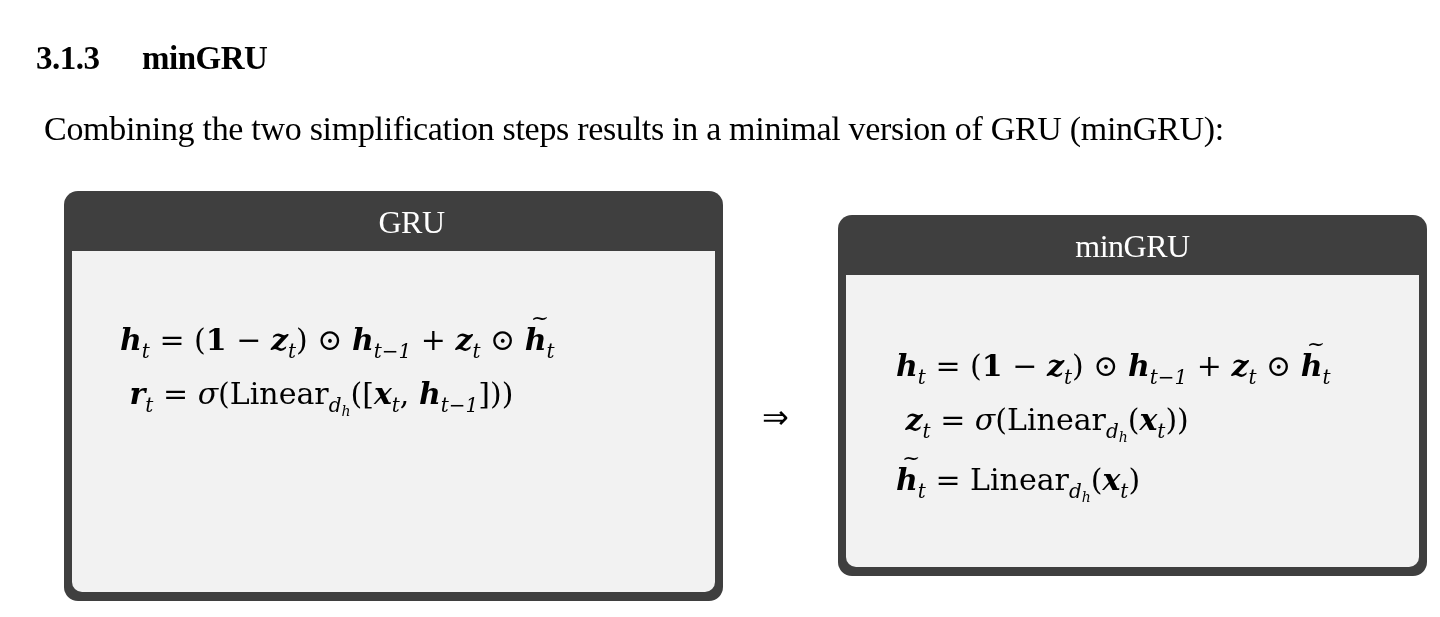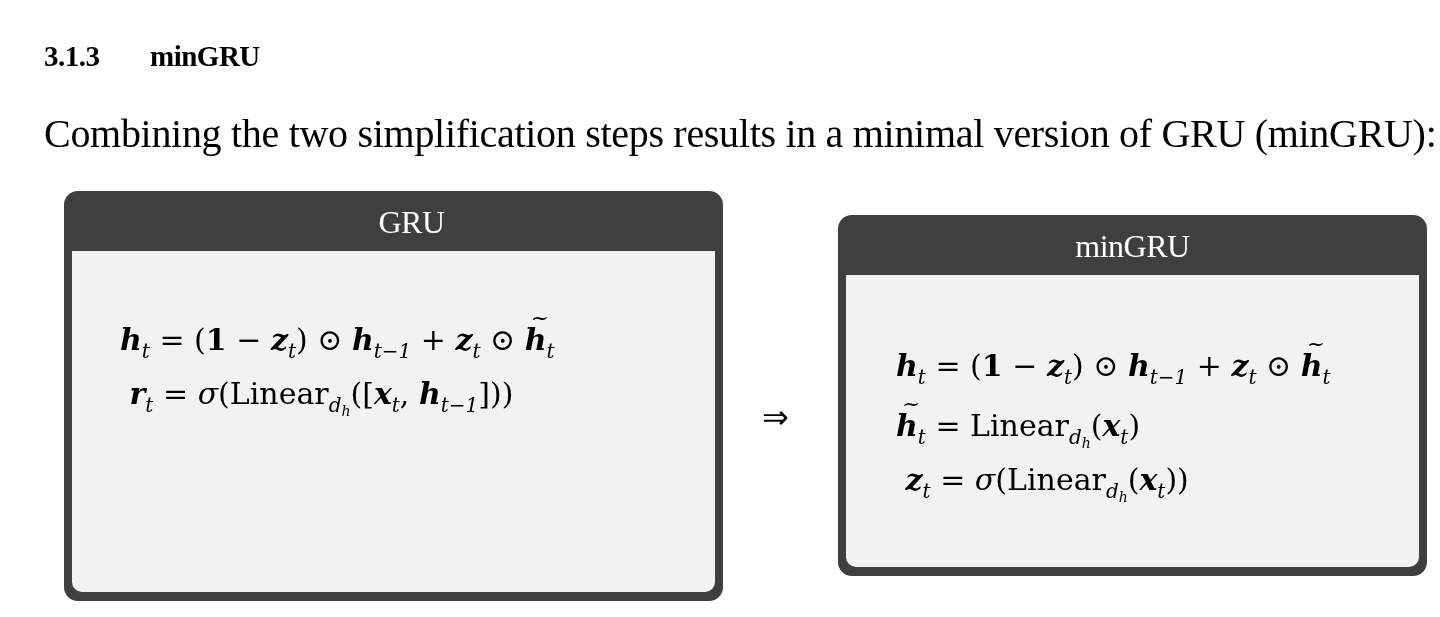--- a/index.html
+++ b/index.html
@@ -1,20 +1,20 @@
 <!DOCTYPE html>
 <html><head>
 <meta charset="utf-8">
 <style>
   html, body { margin:0; padding:0; background:#ffffff; }
   body { width:1440px; height:617px; position:relative; overflow:hidden; color:#000;
          font-family:"Liberation Serif","DejaVu Serif",serif; }
-  .heading { position:absolute; left:44px; top:40px; font-size:29px; font-weight:bold; letter-spacing:-0.5px; }
+  .heading { position:absolute; left:36px; top:40px; font-size:33px; font-weight:bold; letter-spacing:-0.5px; }
   .heading .num { display:inline-block; width:106px; }
-  .para { position:absolute; left:44px; top:110px; font-size:40px; letter-spacing:-0.3px; }
+  .para { position:absolute; left:44px; top:110px; font-size:34px; letter-spacing:-0.3px; }
   .box { position:absolute; background:#3f3f3f; border-radius:14px; box-sizing:border-box; }
   .box .title { color:#fff; text-align:center; font-size:32px; letter-spacing:-0.5px; }
   .box .inner { position:absolute; background:#f2f2f2; border-radius:0 0 10px 10px; }
   .box.gru { left:64px; top:191px; width:659px; height:410px;padding-left:36px; }
   .box.gru .title { height:60px; line-height:62px; }
   .box.gru .inner { left:8px; right:8px; top:60px; bottom:9px; }
   .box.min { left:838px; top:215px; width:589px; height:361px; }
   .box.min .title { height:60px; line-height:62px; }
   .box.min .inner { left:8px; right:8px; top:60px; bottom:9px; }
   .eqs { position:absolute; font-family:"DejaVu Serif","Liberation Serif",serif; font-size:30px; line-height:54px; }
@@ -49,17 +49,17 @@
   </div>
 </div>
 
 <div class="arrow">⇒</div>
 
 <div class="box min">
   <div class="title">minGRU</div>
   <div class="inner">
     <div class="eqs">
       <div class="eq"><span class="b">h</span><sub class="i">t</sub> = (<b>1</b> − <span class="b">z</span><sub class="i">t</sub>) ⊙ <span class="b">h</span><sub class="i">t−1</sub> + <span class="b">z</span><sub class="i">t</sub> ⊙ <span class="b tilde">h</span><sub class="i">t</sub></div>
+      <div class="eq">&nbsp;<span class="b">z</span><sub class="i">t</sub> = <span class="i">σ</span>(Linear<sub class="i">d<sub>h</sub></sub>(<span class="b">x</span><sub class="i">t</sub>))</div>
       <div class="eq tall"><span class="b tilde">h</span><sub class="i">t</sub> = Linear<sub class="i">d<sub>h</sub></sub>(<span class="b">x</span><sub class="i">t</sub>)</div>
-      <div class="eq">&nbsp;<span class="b">z</span><sub class="i">t</sub> = <span class="i">σ</span>(Linear<sub class="i">d<sub>h</sub></sub>(<span class="b">x</span><sub class="i">t</sub>))</div>
     </div>
   </div>
 </div>
 
 </body></html>

